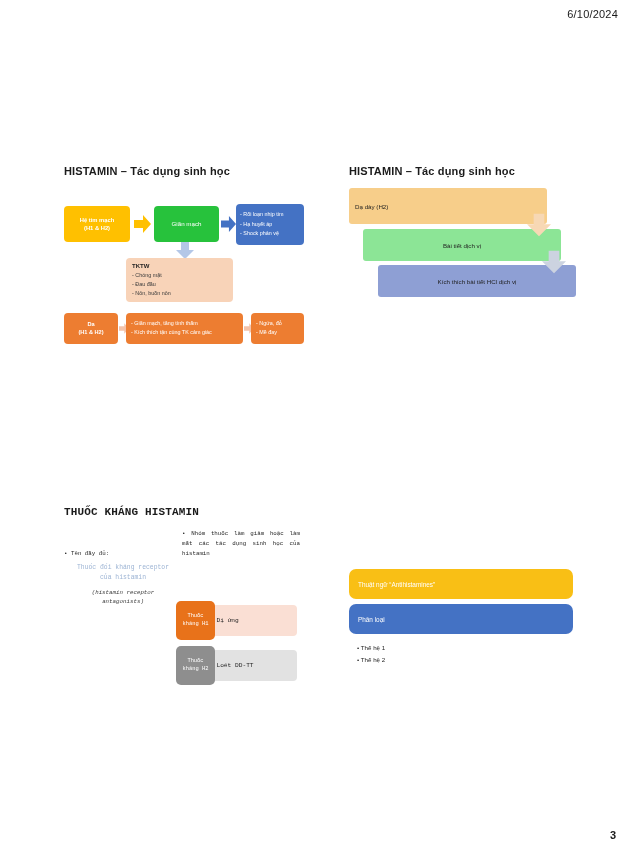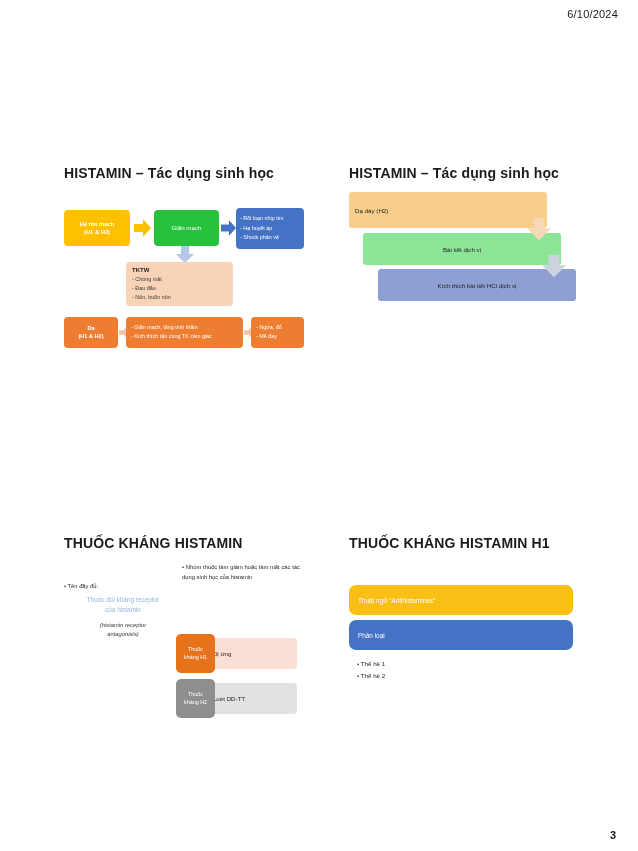--- a/index.html
+++ b/index.html
@@ -29,21 +29,21 @@
     right: 22px;
     font-size: 11px;
     font-weight: bold;
     color: #1a1a1a;
   }
 
   .slide {
     position: absolute;
   }
   .slide-title {
-    font-size: 14px;
+    font-size: 11px;
     font-weight: bold;
     color: #1b1b1b;
     letter-spacing: 0.15px;
     white-space: nowrap;
   }
 
   
   #slide1 { left: 64px; top: 165px; width: 250px; height: 180px; }
   #slide1 .canvas { position: relative; width: 250px; height: 165px; margin-top: 9px; }
 
@@ -143,21 +143,21 @@
     background: #8CE596;
     justify-content: center;
   }
   .g-hcl {
     left: 29px; top: 77px; width: 198px; height: 32px;
     background: #8E9FD4;
     justify-content: center;
   }
 
   
-  #slide3 { left: 64px; top: 535px; width: 250px; height: 180px; }
+  #slide3 { left: 64px; top: 506px; width: 250px; height: 180px; font-family: Liberation Mono, monospace; }
   #slide3 .canvas { position: relative; width: 250px; height: 160px; margin-top: 11px; }
   .s3-left {
     position: absolute; left: 0px; top: 21px; width: 118px;
   }
   .s3-bullet { font-size: 5.8px; color: #1f1f1f; }
   .s3-blue-text {
     font-size: 6.4px; color: #9DB4D4; text-align: center; margin-top: 6px; line-height: 1.55;
   }
   .s3-ital {
     font-size: 5.8px; color: #3b3b3b; font-style: italic; text-align: center; margin-top: 6px; line-height: 1.55;
@@ -346,21 +346,20 @@
       <div>
         <div>Thuốc</div>
         <div>kháng H2</div>
       </div>
     </div>
 
   </div>
 </div>
 
 <div class="slide" id="slide4">
-  <div class="slide-title">THUỐC KHÁNG HISTAMIN H1</div>
   <div class="canvas">
 
     <div class="bar bar-term">
       <span>Thuật ngữ “Antihistamines”</span>
     </div>
 
     <div class="bar bar-class">
       <span>Phân loại</span>
     </div>
 

